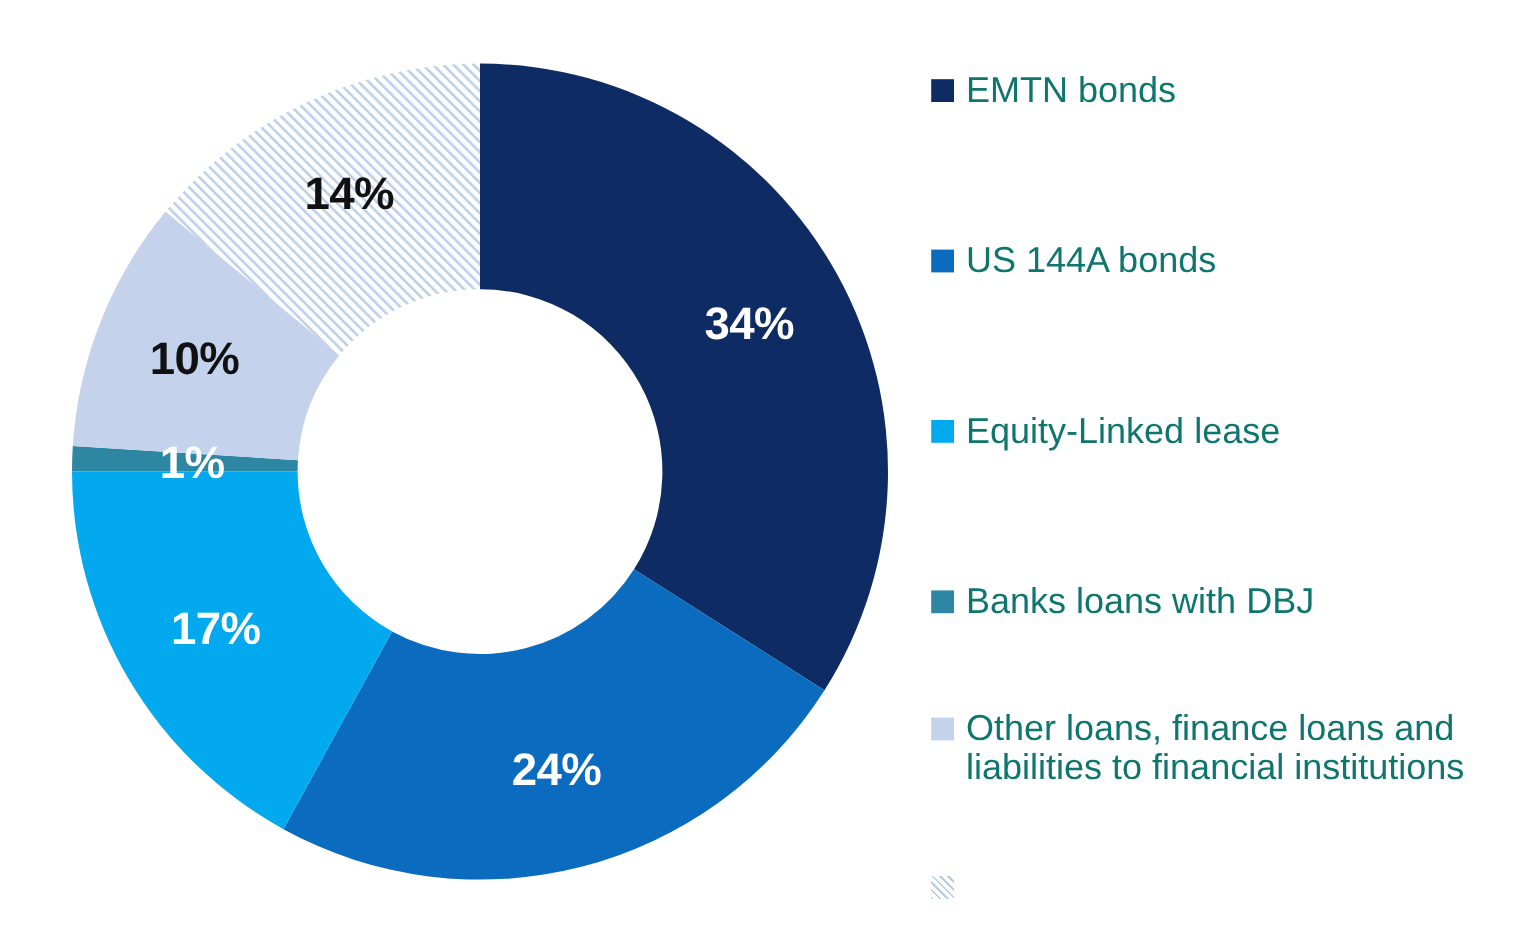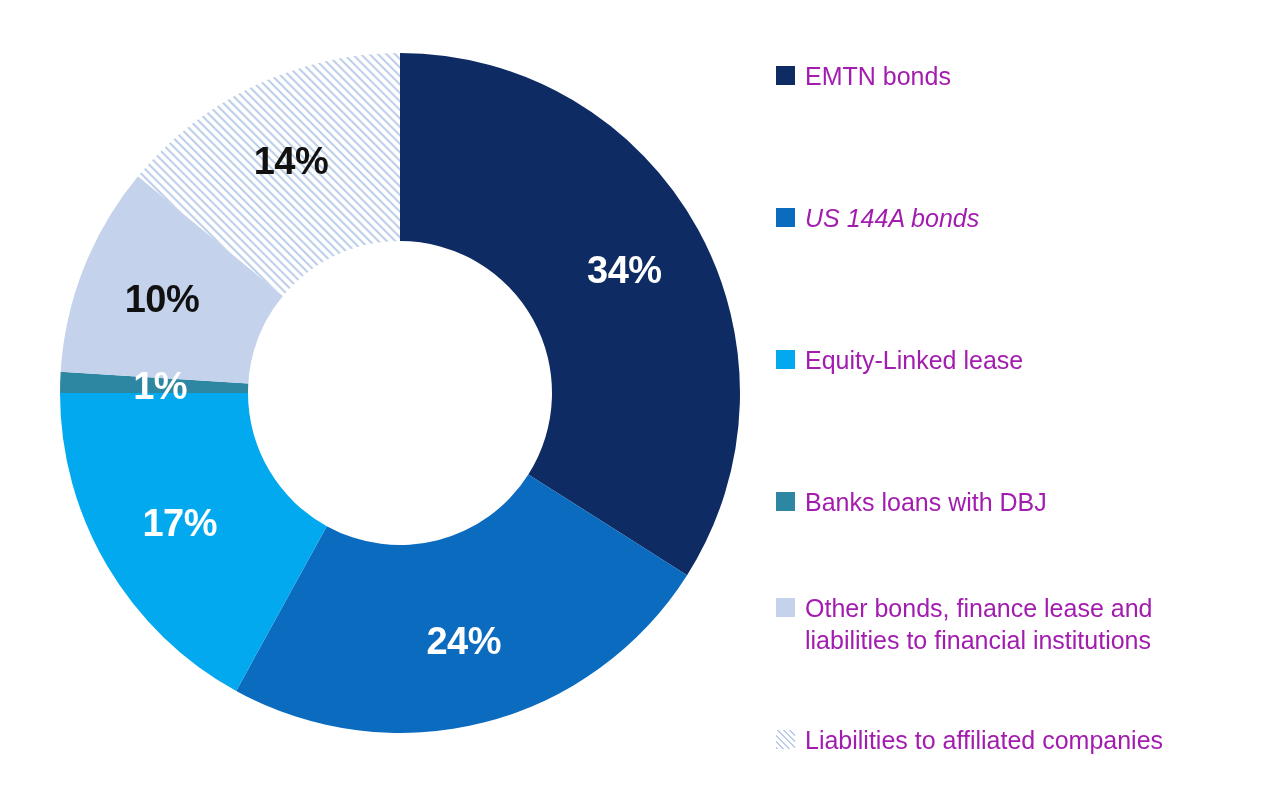--- a/index.html
+++ b/index.html
@@ -61,23 +61,23 @@
   }
   .legend-swatch {
     flex: 0 0 auto;
     width: 19px;
     height: 19px;
     margin-right: 10px;
     margin-top: 6px;
   }
   .legend-label {
     font-family: "Liberation Sans", sans-serif;
-    font-size: 25px;
+    font-size: 30px;
     line-height: 32px;
-    color: #a21caf;
+    color: #0f766e;
     white-space: pre-line;
   }
   .hatch-swatch {
     background-color: #ffffff;
     background-image: repeating-linear-gradient(
       45deg,
       #b9cbe8 0px,
       #b9cbe8 1.5px,
       #ffffff 1.5px,
       #ffffff 4.5px
@@ -114,36 +114,35 @@
           <text x="291.0" y="174.4" text-anchor="middle" class="slice-label dark" fill="#111111">14%</text>
         </g>
     </svg>
   </div>
 
   <div id="legend">
       <div class="legend-item" style="margin-bottom: 110px;">
         <span class="legend-swatch" style="background-color: rgb(14, 43, 99);"></span>
         <span class="legend-label">EMTN bonds</span>
       </div>
-      <div class="legend-item" style="margin-bottom: 110px; font-style: italic;">
+      <div class="legend-item" style="margin-bottom: 110px;">
         <span class="legend-swatch" style="background-color: rgb(11, 107, 190);"></span>
         <span class="legend-label">US 144A bonds</span>
       </div>
       <div class="legend-item" style="margin-bottom: 110px;">
         <span class="legend-swatch" style="background-color: rgb(3, 169, 238);"></span>
         <span class="legend-label">Equity-Linked lease</span>
       </div>
       <div class="legend-item" style="margin-bottom: 74px;">
         <span class="legend-swatch" style="background-color: rgb(46, 135, 162);"></span>
         <span class="legend-label">Banks loans with DBJ</span>
       </div>
       <div class="legend-item" style="margin-bottom: 68px;">
         <span class="legend-swatch" style="background-color: rgb(196, 210, 236);"></span>
-        <span class="legend-label">Other bonds, finance lease and
+        <span class="legend-label">Other loans, finance loans and
 liabilities to financial institutions</span>
       </div>
       <div class="legend-item" style="margin-bottom: 0px;">
         <span class="legend-swatch hatch-swatch"></span>
-        <span class="legend-label">Liabilities to affiliated companies</span>
       </div>
     </div>
 
 </div>
 
 </body></html>

